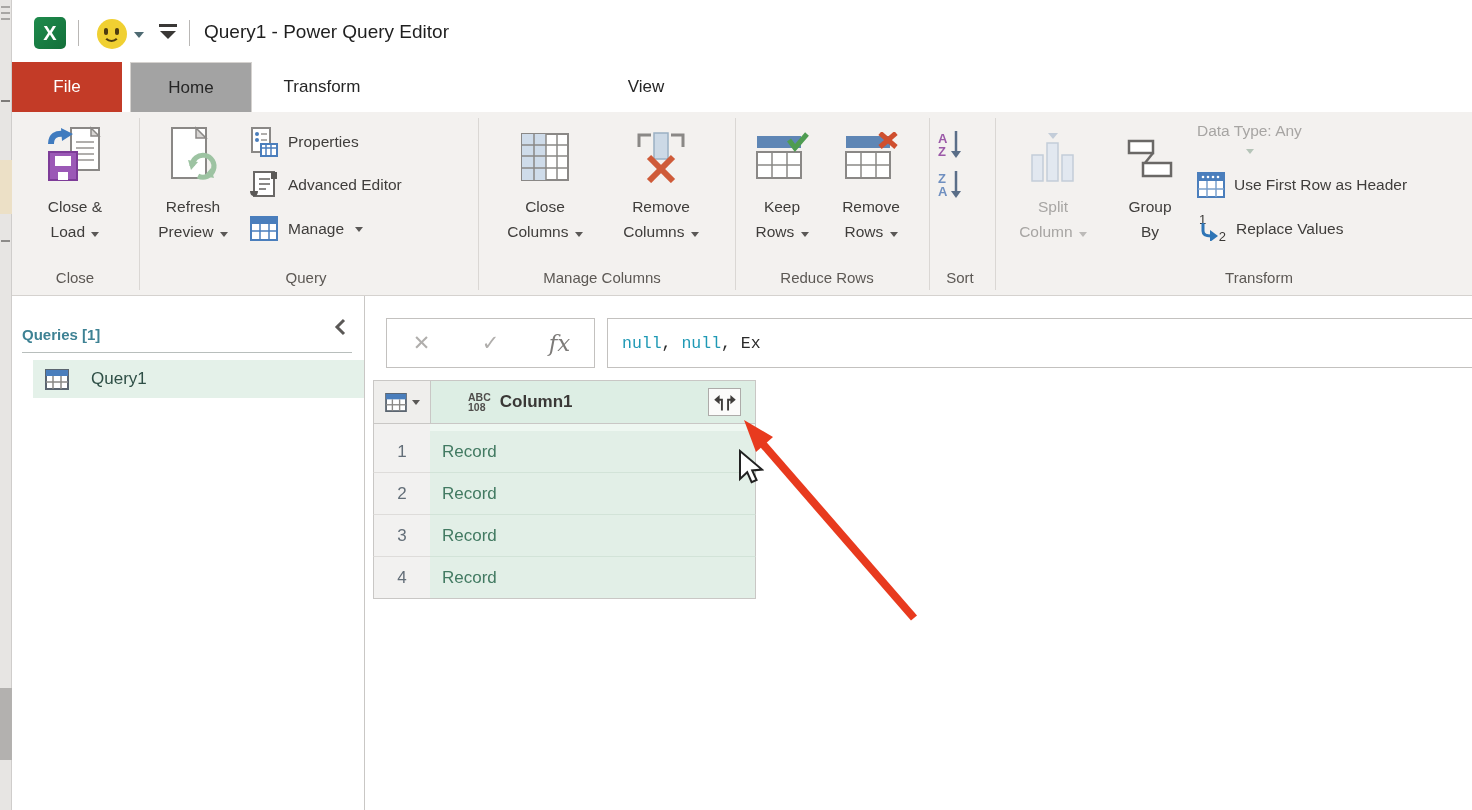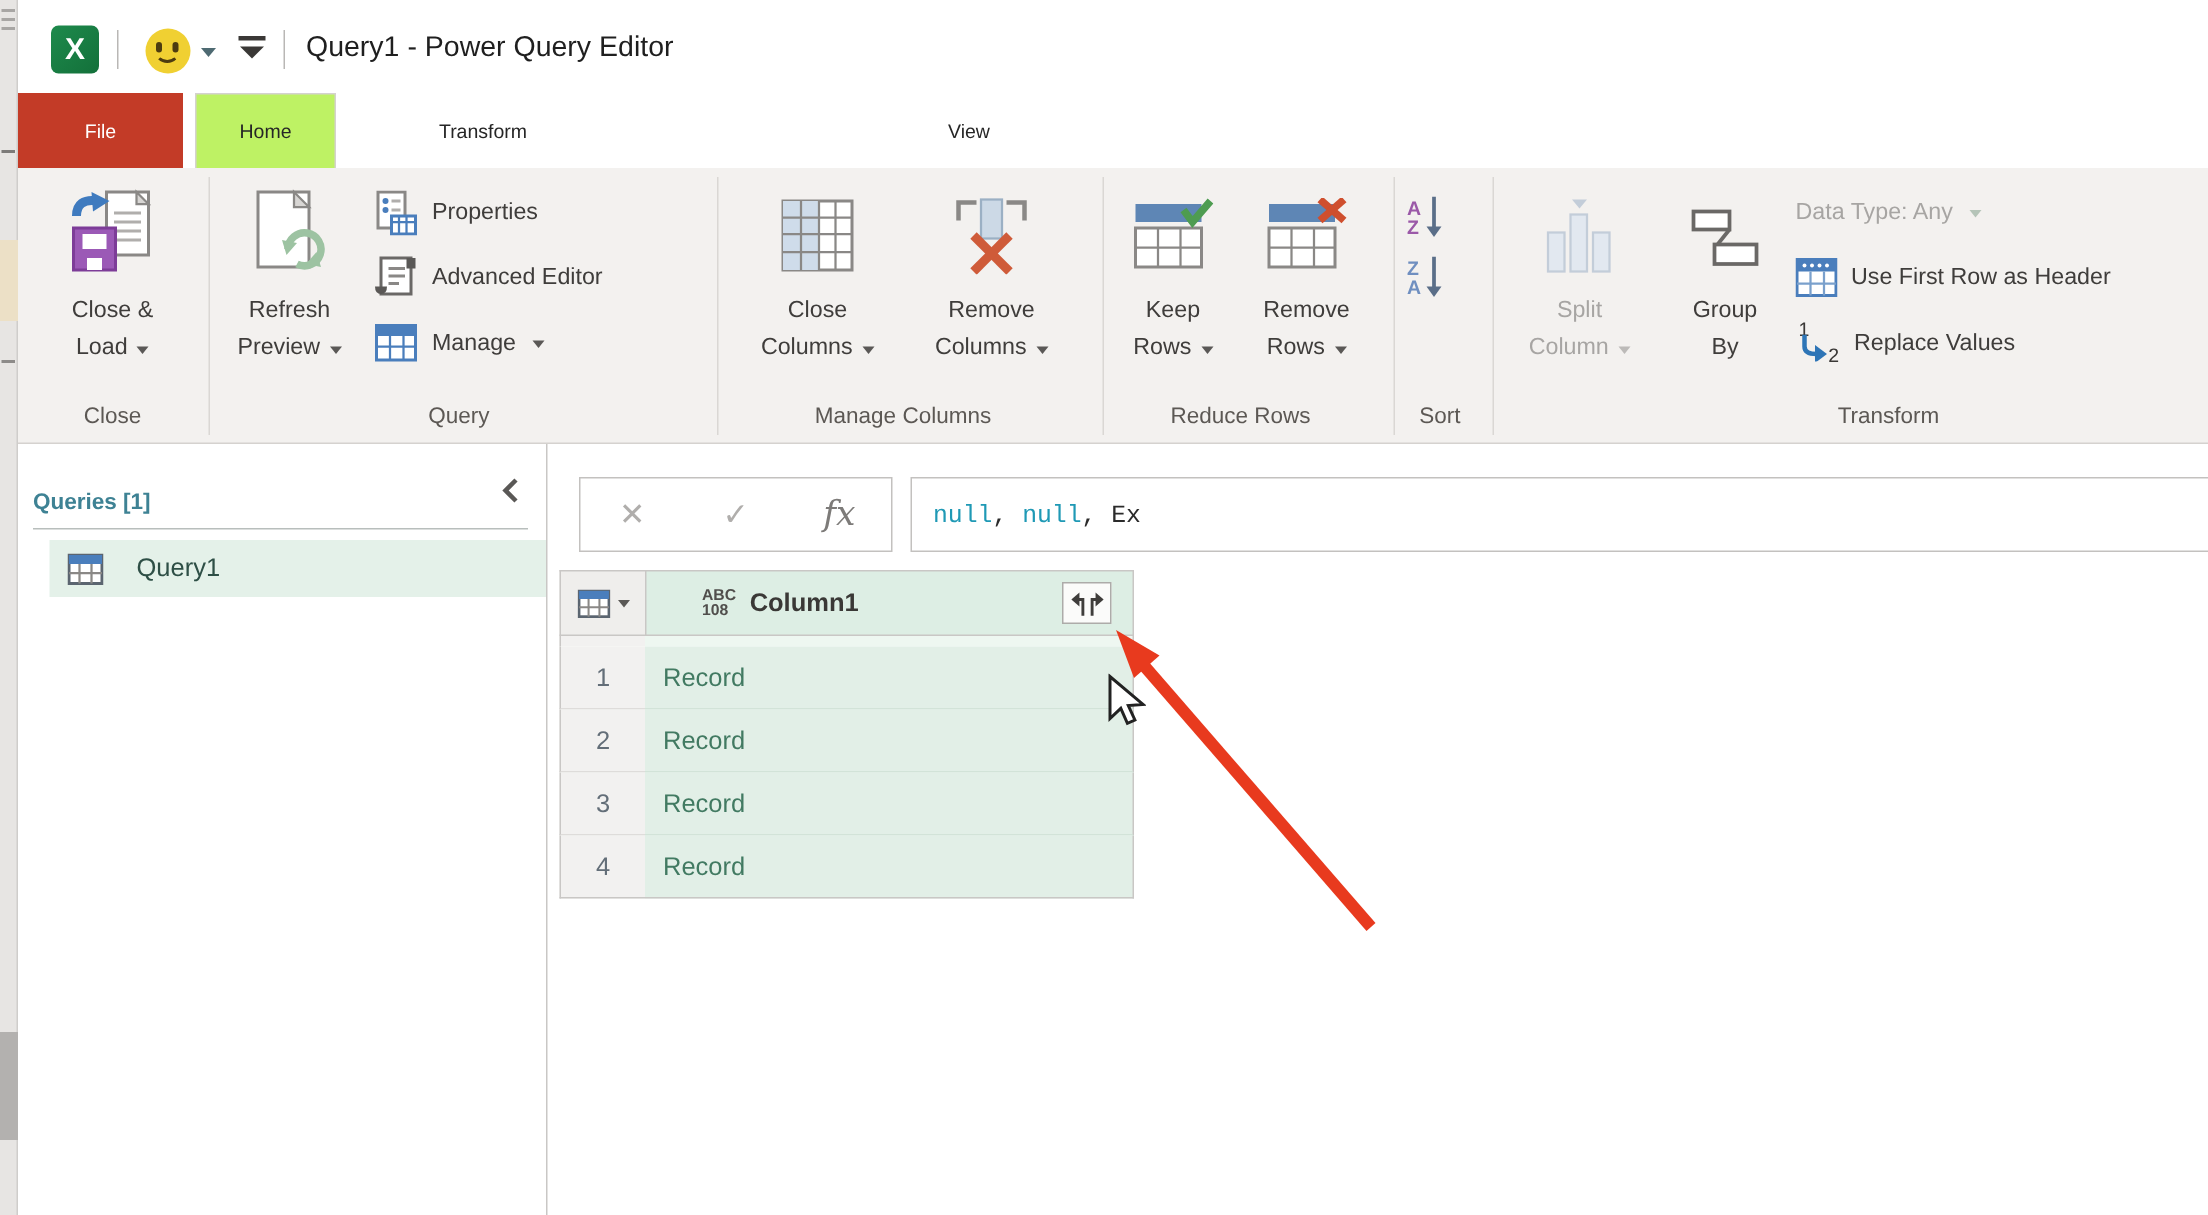--- a/index.html
+++ b/index.html
@@ -25,37 +25,37 @@
   #smiley .mouth { position:absolute; left:6px; top:12px; width:17px; height:11px; border:2.5px solid #4d3c10; border-top:none; border-left-color:transparent; border-right-color:transparent; border-radius:0 0 14px 14px; }
   .dd-arrow { display:inline-block; width:0; height:0; border-left:5px solid transparent; border-right:5px solid transparent; border-top:6px solid #4e6a72; }
   #qat-dd { position:absolute; left:122px; top:32px; }
   #collapse-icon { position:absolute; left:147px; top:24px; width:20px; }
   #collapse-icon .bar { width:18px; height:3px; background:#3a3836; margin-bottom:4px; }
   #collapse-icon .tri { width:0; height:0; border-left:8px solid transparent; border-right:8px solid transparent; border-top:8px solid #3a3836; margin-left:1px; }
   #window-title { position:absolute; left:192px; top:21px; font-size:19px; color:#1f1f1f; }
 
   
   #tab-row { left:12px; top:62px; right:0; height:50px; background:#fff; }
-  .tab { position:absolute; top:0; height:50px; font-size:13px; display:flex; align-items:center; justify-content:center; color:#262626; }
+  .tab { position:absolute; top:0; height:50px; font-size:17px; display:flex; align-items:center; justify-content:center; color:#262626; }
   #tab-file { left:0; width:110px; background:#c33b27; color:#fff; }
-  #tab-home { left:118px; width:94px; background:#bef264; border:1px solid #d5d2cf; border-bottom:none; }
+  #tab-home { left:118px; width:122px; background:#a3a3a3; border:1px solid #d5d2cf; border-bottom:none; }
   #tab-transform { left:248px; width:124px; }
   #tab-addcol { left:404px; width:156px; }
   #tab-view { left:586px; width:96px; }
 
   
   #ribbon { left:12px; top:112px; right:0; height:184px; background:#f3f1ef; border-bottom:1px solid #d5d2cf; }
   .rib-sep { position:absolute; top:6px; width:1px; height:172px; background:#dad7d4; }
   .grp-label { position:absolute; top:152px; height:28px; font-size:15px; color:#5c5854; text-align:center; line-height:28px; white-space:nowrap; }
   .btn-large { position:absolute; top:8px; height:142px; text-align:center; cursor:default; }
   .btn-large .ic { height:74px; display:flex; align-items:center; justify-content:center; }
   .btn-large .lbl { font-size:15.5px; line-height:25px; color:#3f3d3b; white-space:nowrap; }
   .btn-small { position:absolute; left:0; height:40px; display:flex; align-items:center; gap:9px; font-size:15.5px; color:#3f3d3b; white-space:nowrap; }
   .dd-sm { display:inline-block; width:0; height:0; border-left:4.5px solid transparent; border-right:4.5px solid transparent; border-top:5.5px solid #5a5856; margin-left:2px; }
-  .disabled, .disabled .lbl { color:#a7a5a3 !important; }
+  .disabled, .disabled .lbl { color:#a7a5a3 !important;flex-direction:column; }
   .disabled .dd-sm { border-top-color:#bcbab8; }
 
   
   .sort-ic { display:flex; align-items:center; gap:3px; height:34px; }
   .sort-letters { display:flex; flex-direction:column; font-weight:bold; font-size:13px; line-height:13px; }
 
   
   #rv-ic { position:relative; width:30px; height:30px; font-size:13px; color:#3a3836; }
   #rv-ic .n1 { position:absolute; left:2px; top:-2px; }
   #rv-ic .n2 { position:absolute; right:1px; bottom:0; }

